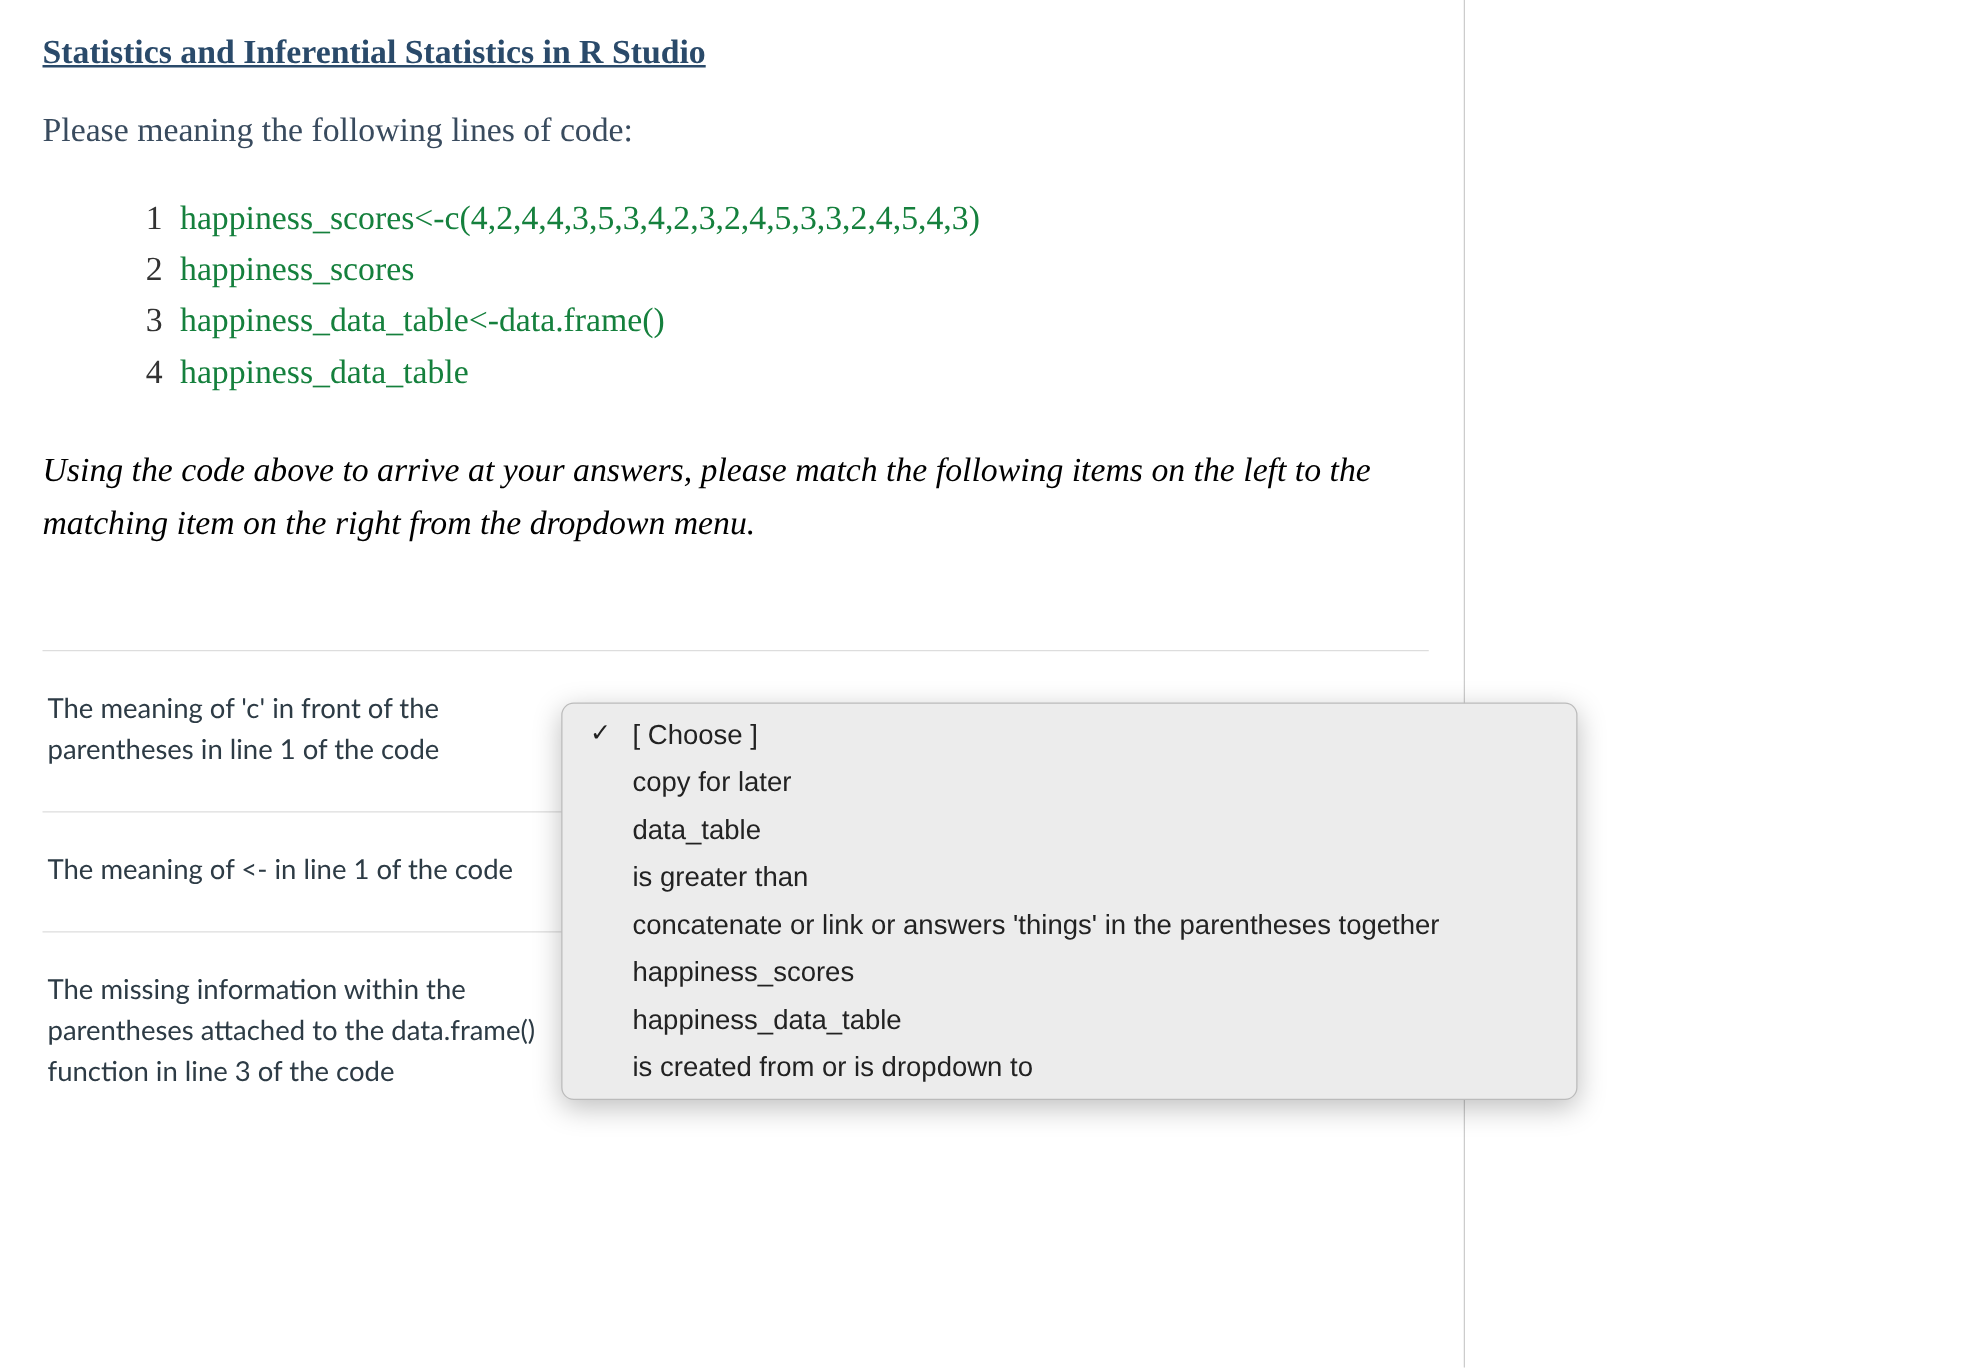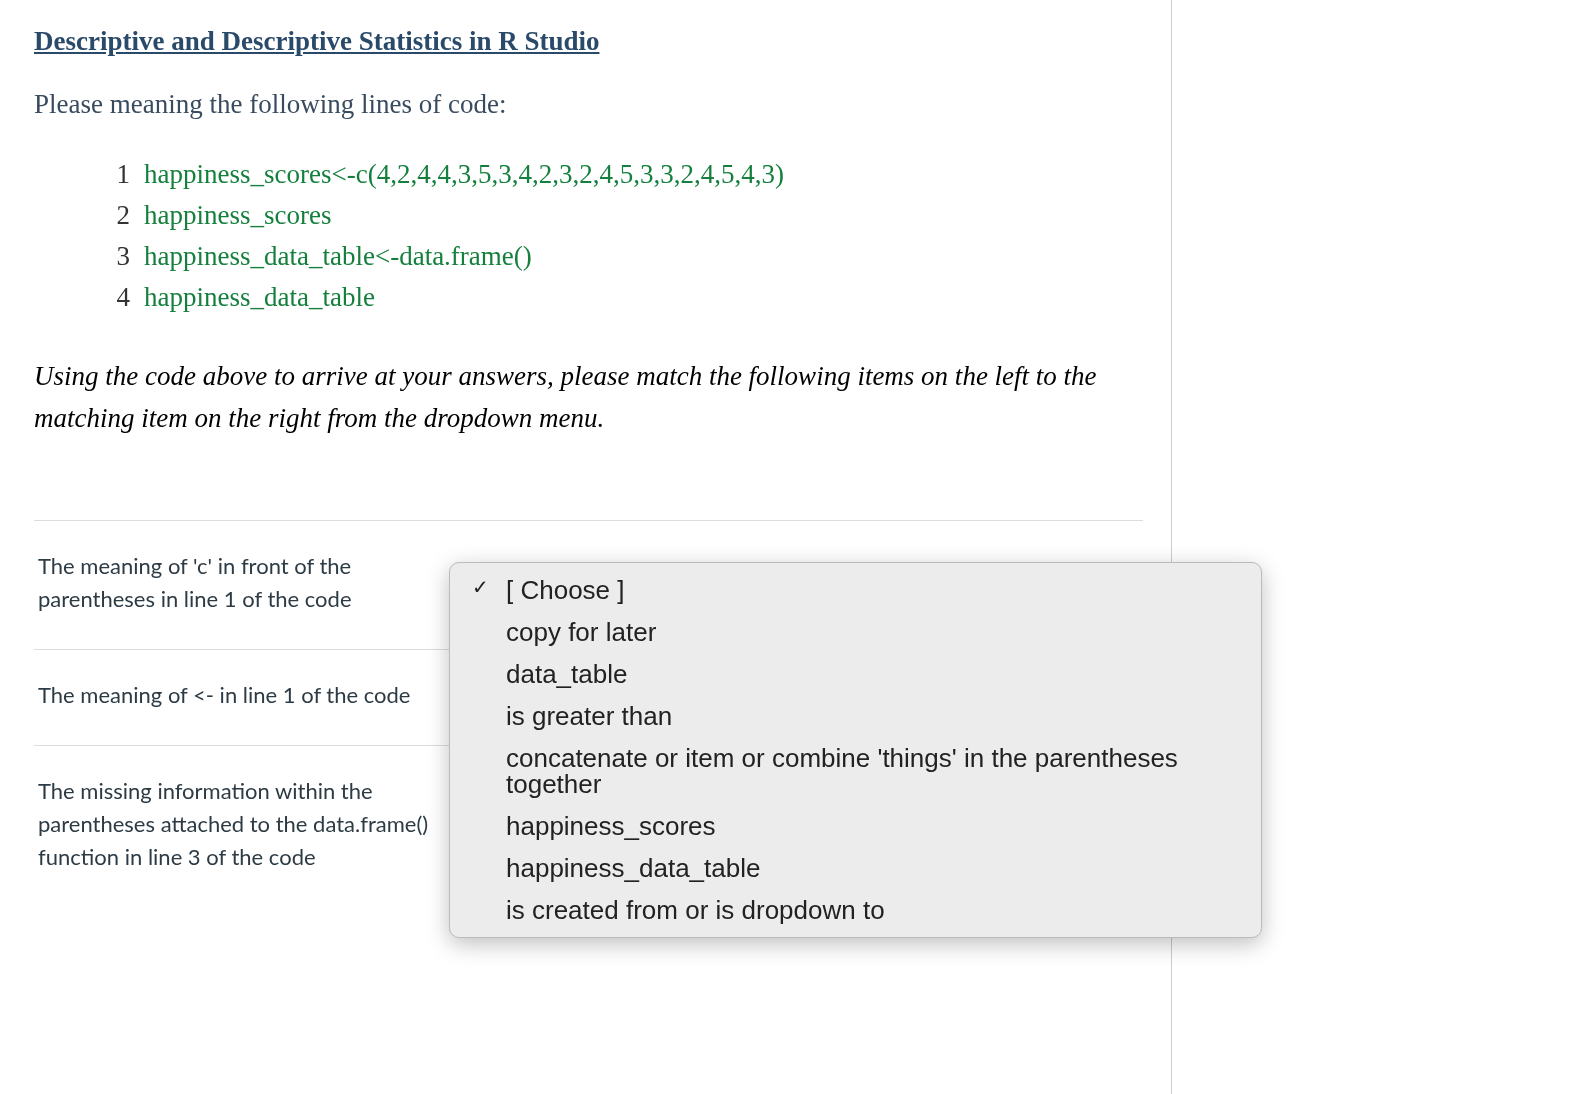--- a/index.html
+++ b/index.html
@@ -91,41 +91,41 @@
       top: 562px;
       width: 813px;
       background: #ececec;
       border: 1px solid #bbb;
       border-radius: 10px;
       box-shadow: 0 6px 22px rgba(0,0,0,0.25);
       padding: 6px 0 6px 0;
       font-family: 'Helvetica Neue', Arial, sans-serif;
     }
     .dd-item {
-      font-size: 26px;
+      font-size: 22px;
       color: #222;
       line-height: 1.0;
       padding: 8px 0 8px 56px;
       position: relative;
       cursor: default;
     }
     .dd-item.selected::before {
       content: '✓';
       position: absolute;
       left: 22px;
       top: 8px;
       font-size: 20px;
     }
   </style>
 </head>
 <body>
 
 <div class="content-panel">
 
-  <div class="heading">Descriptive and Descriptive Statistics in R Studio</div>
+  <div class="heading">Statistics and Inferential Statistics in R Studio</div>
 
   <div class="intro">Please meaning the following lines of code:</div>
 
   <div class="code-block">
     <div class="code-line">
       <span class="line-num">1</span>
       <span class="code-text">happiness_scores&lt;-c(4,2,4,4,3,5,3,4,2,3,2,4,5,3,3,2,4,5,4,3)</span>
     </div>
     <div class="code-line">
       <span class="line-num">2</span>
@@ -153,19 +153,19 @@
     <div class="match-row">
       <div class="prompt-cell">The missing information within the parentheses attached to the data.frame() function in line 3 of the code</div>
     </div>
   </div>
 
   <div class="dropdown">
     <div class="dd-item selected">[ Choose ]</div>
     <div class="dd-item">copy for later</div>
     <div class="dd-item">data_table</div>
     <div class="dd-item">is greater than</div>
-    <div class="dd-item">concatenate or item or combine 'things' in the parentheses together</div>
+    <div class="dd-item">concatenate or link or answers 'things' in the parentheses together</div>
     <div class="dd-item">happiness_scores</div>
     <div class="dd-item">happiness_data_table</div>
     <div class="dd-item">is created from or is dropdown to</div>
   </div>
 
 </div>
 
 </body></html>

